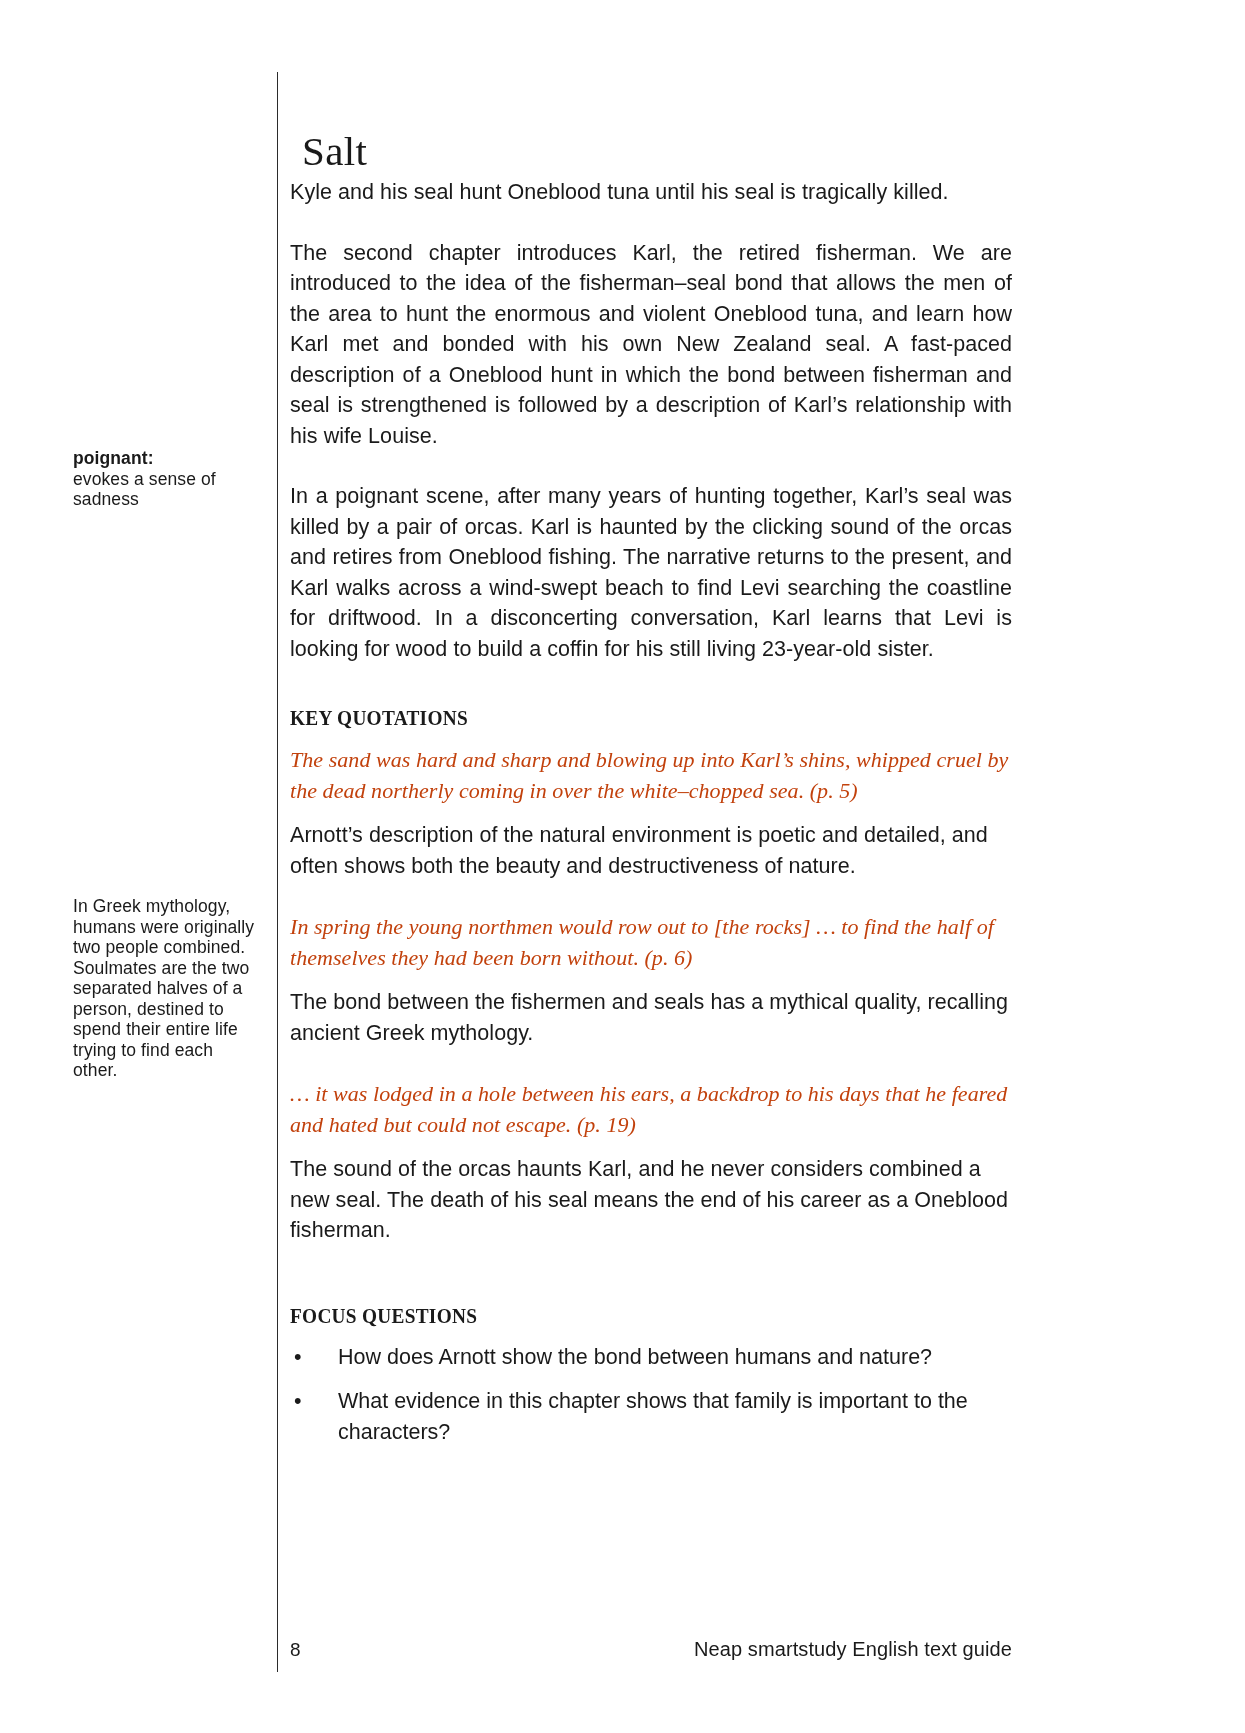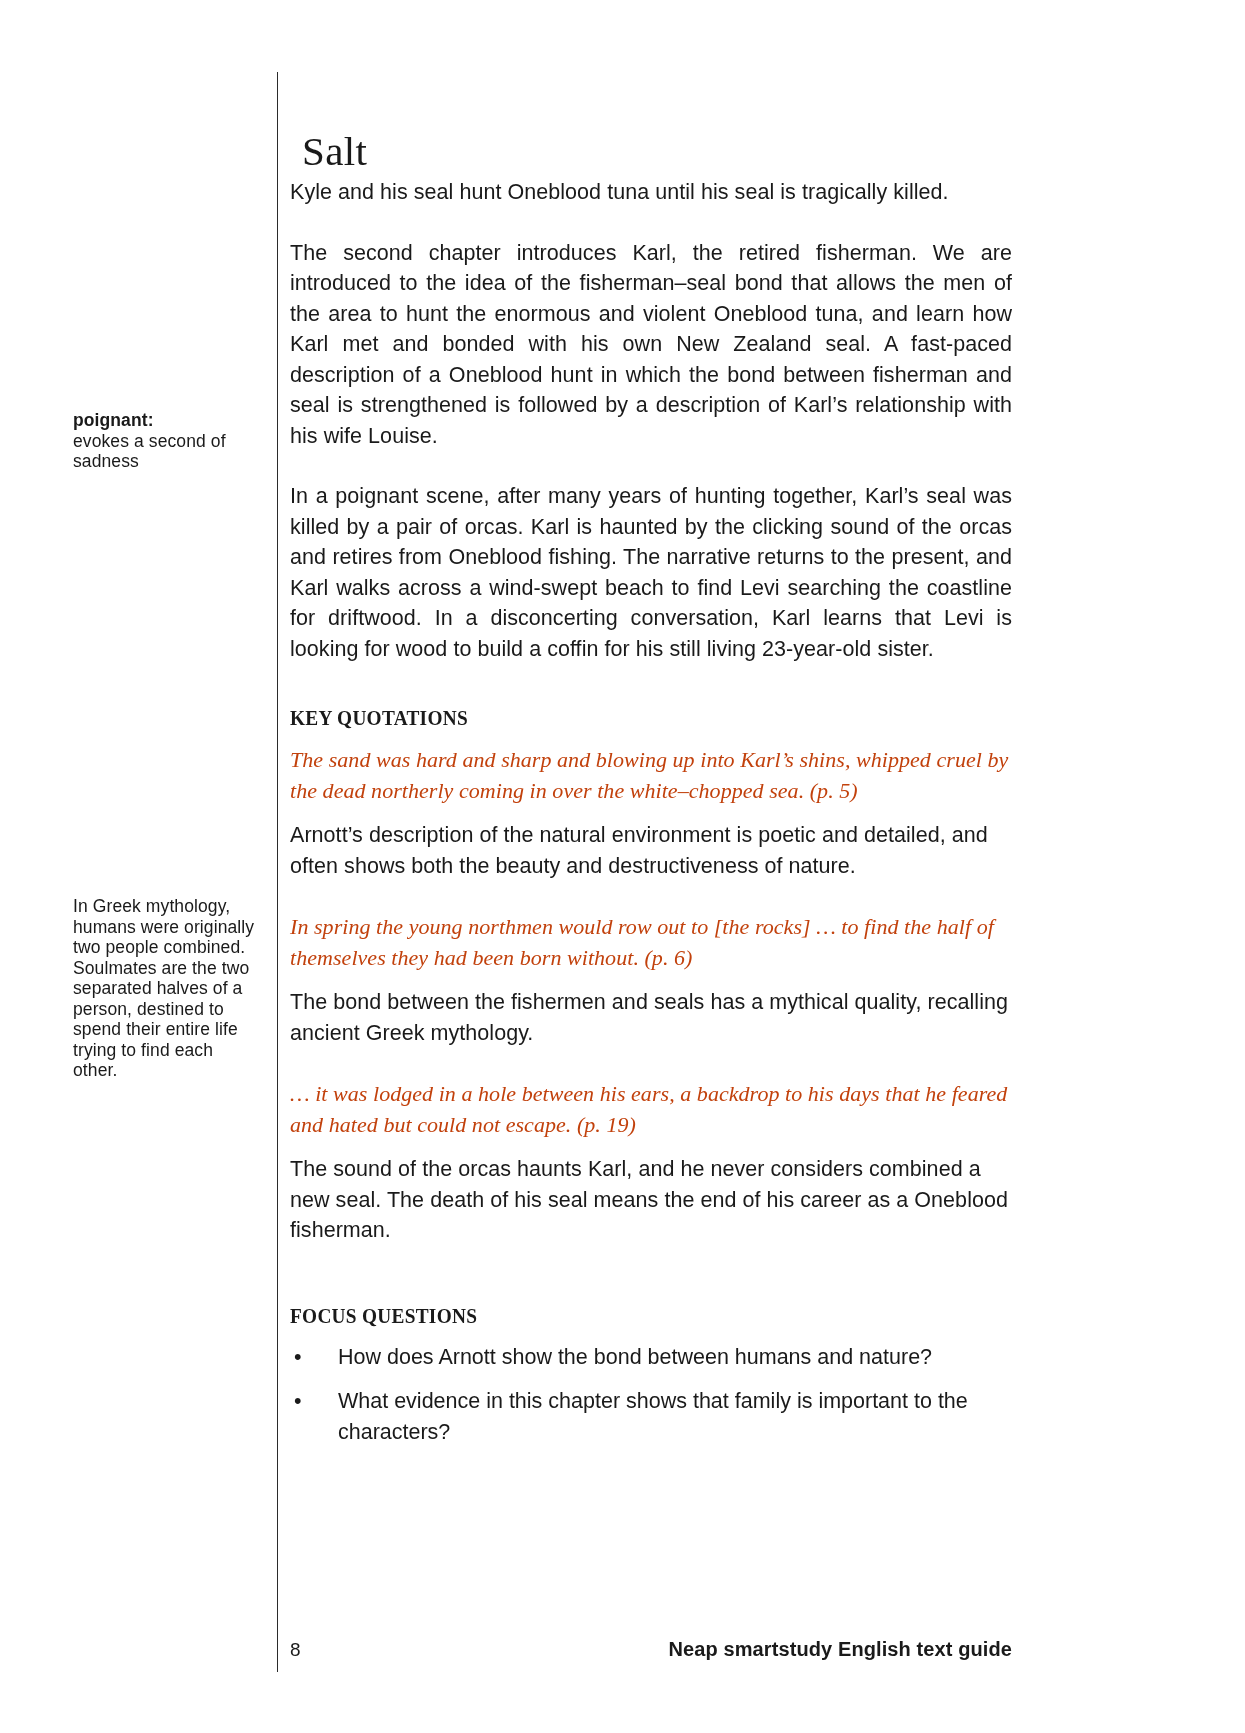--- a/index.html
+++ b/index.html
@@ -46,21 +46,21 @@
     font-family: "Liberation Sans", sans-serif;
     font-size: 17.5px;
     line-height: 20.5px;
     color: #1a1a1a;
     letter-spacing: 0.1px;
   }
   .margin-note .term {
     font-weight: bold;
     display: block;
   }
-  .note-poignant { top: 338px; }
+  .note-poignant { top: 376px; }
   .note-greek { top: 824px; }
 
   
   .main-col {
     position: absolute;
     left: 290px;
     top: 72px;
     width: 722px;
   }
 
@@ -149,38 +149,38 @@
     align-items: baseline;
     justify-content: space-between;
   }
   .folio {
     font-family: "Liberation Sans", sans-serif;
     font-size: 19px;
     color: #1a1a1a;
   }
   .footer-title {
     font-family: "Liberation Sans", sans-serif;
-    font-weight: bold;
+    font-weight: normal;
     font-size: 20px;
     color: #1a1a1a;
     letter-spacing: 0.1px;
   }
 </style>
 </head>
 <body>
 
 <div class="page">
 
   <div class="column-rule"></div>
 
   <div class="margin-col">
 
     <div class="margin-note note-poignant">
       <span class="term">poignant:</span>
-      <span>evokes a second of sadness</span>
+      <span>evokes a sense of sadness</span>
     </div>
 
     <div class="margin-note note-greek">
       <span>In Greek mythology, humans were originally two people combined. Soulmates are the two separated halves of a person, destined to spend their entire life trying to find each other.</span>
     </div>
 
   </div>
 
   <div class="main-col">
 

